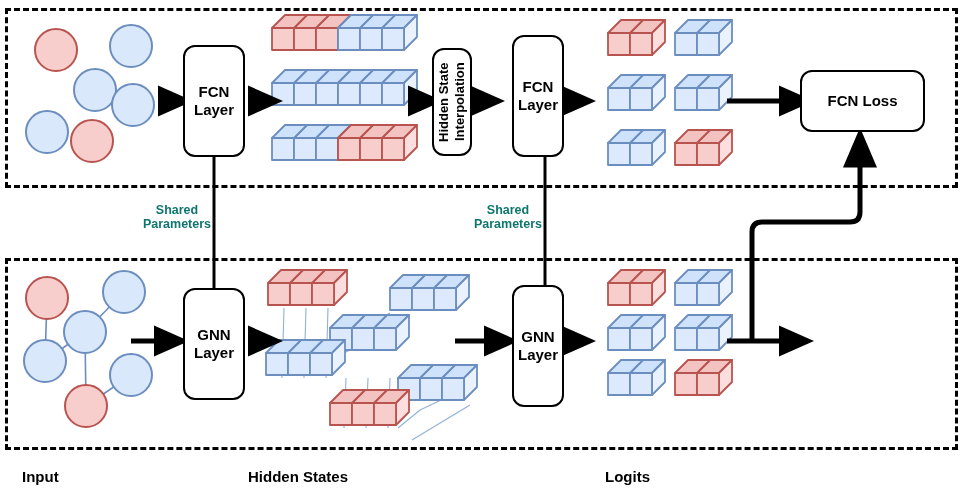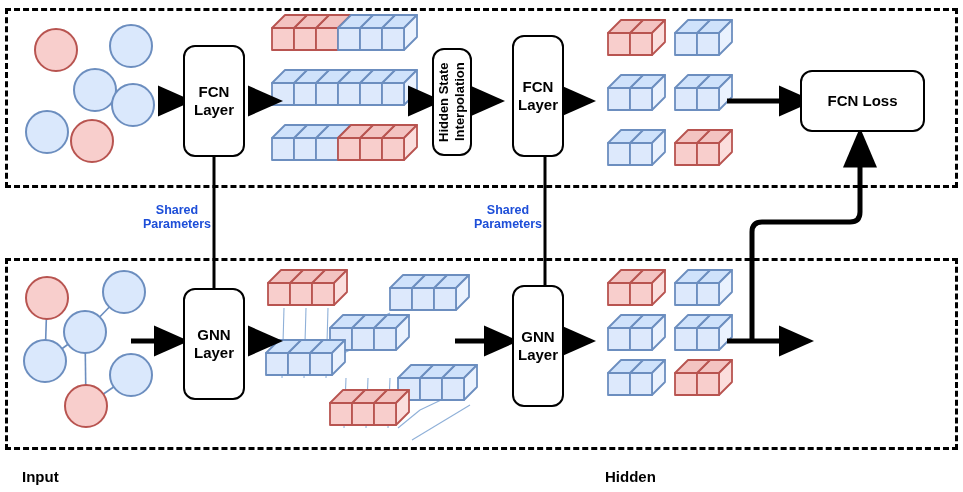--- a/index.html
+++ b/index.html
@@ -4,21 +4,21 @@
 <style>
   html,body{margin:0;padding:0;background:#ffffff;}
   body{width:963px;height:492px;font-family:"Liberation Sans",sans-serif;}
   #stage{position:relative;width:963px;height:492px;overflow:hidden;background:#fff;}
   .panel{position:absolute;border:3px dashed #000;box-sizing:border-box;background:transparent;}
   .rbox{position:absolute;box-sizing:border-box;border:2px solid #000;border-radius:12px;background:#fff;
         display:flex;align-items:center;justify-content:center;text-align:center;
         font-weight:bold;font-size:15px;color:#000;line-height:1.2;}
   .rbox.vert{writing-mode:vertical-rl;transform:rotate(180deg);font-size:13px;letter-spacing:0px;}
   .seclabel{position:absolute;font-weight:bold;font-size:15px;color:#000;text-align:left;}
-  .sharedlbl{position:absolute;font-weight:bold;font-size:12.5px;color:#1d4ed8;text-align:center;line-height:1.15;}
+  .sharedlbl{position:absolute;font-weight:bold;font-size:12.5px;color:#0f766e;text-align:center;line-height:1.15;}
   svg.layer{position:absolute;left:0;top:0;width:963px;height:492px;overflow:visible;}
   .nd-blue{fill:#dae8fc;stroke:#6c8ebf;stroke-width:2;}
   .nd-red{fill:#f8cecc;stroke:#b85450;stroke-width:2;}
   .edge{stroke:#6c8ebf;stroke-width:1.6;fill:none;}
   .edge-thin{stroke:#8fb0d8;stroke-width:1.1;fill:none;}
   .cube-b-top{fill:#cfe2fb;stroke:#6c8ebf;stroke-width:1.8;stroke-linejoin:round;}
   .cube-b-front{fill:#dde9fc;stroke:#6c8ebf;stroke-width:1.8;stroke-linejoin:round;}
   .cube-b-side{fill:#eaf2fe;stroke:#6c8ebf;stroke-width:1.8;stroke-linejoin:round;}
   .cube-r-top{fill:#f3c3c1;stroke:#b85450;stroke-width:1.8;stroke-linejoin:round;}
   .cube-r-front{fill:#f8cecc;stroke:#b85450;stroke-width:1.8;stroke-linejoin:round;}
@@ -350,17 +350,20 @@
     <span>Parameters</span>
   </div>
   <div class="sharedlbl" style="left:471px;top:203px;width:74px;">
     <span>Shared</span><br>
     <span>Parameters</span>
   </div>
 
   <div class="seclabel" style="left:22px;top:468px;width:80px;">
     <span>Input</span>
   </div>
+  <div class="seclabel" style="left:248px;top:468px;width:130px;">
+    <span>Hidden States</span>
+  </div>
   <div class="seclabel" style="left:605px;top:468px;width:80px;">
-    <span>Hidden</span>
+    <span>Logits</span>
   </div>
 
 </div>
 
 </body></html>

